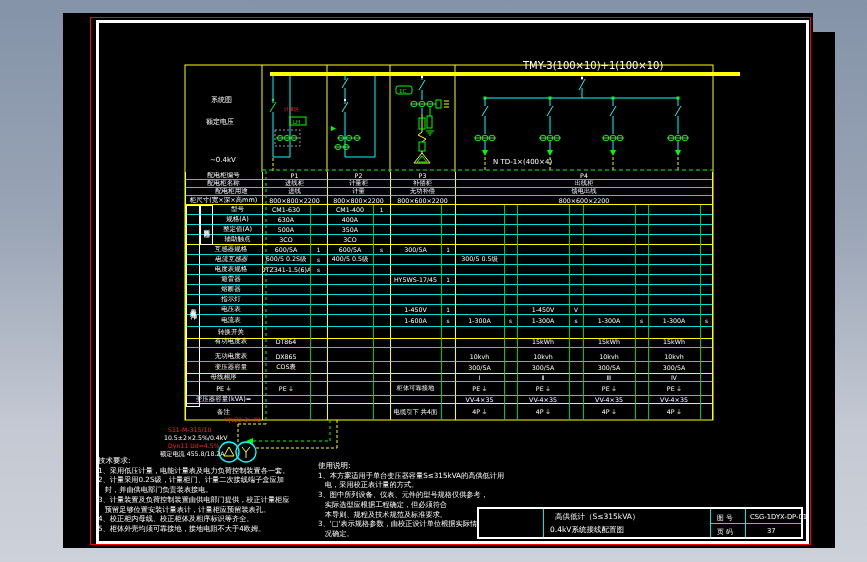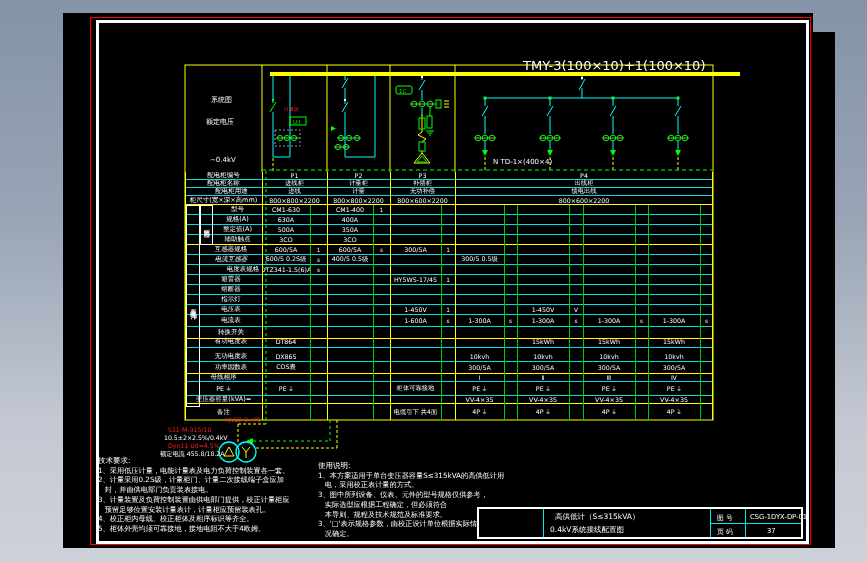--- a/index.html
+++ b/index.html
@@ -150,21 +150,21 @@
       <circle cx="229" cy="452" r="10"></circle>
       <circle cx="246" cy="452" r="10"></circle>
       <polygon points="224,456 234,456 229,447" stroke="#ffff00" stroke-width="1"></polygon>
       <path d="M246,452 V458 M246,452 L242,447 M246,452 L250,447" stroke="#ffff00" stroke-width="1"></path>
     </g>
   </svg>
 
   <div class="t" style="left:211px;top:96px">系统图</div>
   <div class="t" style="left:206px;top:118px">额定电压</div>
   <div class="t" style="left:210px;top:156px">~0.4kV</div>
-  <div class="t" style="left:523px;top:62px;font-size:13px">TMY-3(100×10)+1(100×10)</div>
+  <div class="t" style="left:523px;top:62px;font-size:10px">TMY-3(100×10)+1(100×10)</div>
   <div class="t" style="left:493px;top:158px">N TD-1×(400×4)</div>
   <div class="t red" style="left:284px;top:105px;font-size:5px">计量区</div>
   <div class="t grn" style="left:293px;top:118px;font-size:5.5px">LH</div>
   <div class="t grn" style="left:399px;top:87px;font-size:5.5px">1C</div>
 
   <div class="t red" style="left:225px;top:416px;font-size:6px">YJV22-3×70</div>
   <div class="t red" style="left:168px;top:426px;font-size:6.2px">S11-M-315/10</div>
   <div class="t" style="left:164px;top:434px;font-size:6.2px">10.5±2×2.5%/0.4kV</div>
   <div class="t red" style="left:168px;top:442px;font-size:6.2px">Dyn11 Ud=4.5%</div>
   <div class="t" style="left:160px;top:450px;font-size:6.2px">额定电流 455.8/18.2A</div>
@@ -229,21 +229,21 @@
         <div class="tcell red" style="left: 256px; width: 14px; font-size: 5.8px;">1</div>
       </div>
       <div class="trow" style="top: 83px; height: 10px; border-bottom: 1px solid rgb(0, 221, 221); box-sizing: border-box;">
         <div class="tcell tlabel" style="left: 15px; width: 62px; font-style: italic;">电流互感器</div>
         <div class="tcell red" style="left: 77px; width: 48px; font-size: 6.3px;">600/5 0.2S级</div>
         <div class="tcell red" style="left: 142px; width: 46px; font-size: 6.3px;">400/5 0.5级</div>
         <div class="tcell red" style="left: 270px; width: 49px; font-size: 6.3px;">300/5 0.5级</div>
         <div class="tcell red" style="left: 125px; width: 17px; font-size: 5.8px;">s</div>
       </div>
       <div class="trow" style="top: 93px; height: 10px; border-bottom: 1px solid rgb(0, 221, 221); box-sizing: border-box;">
-        <div class="tcell tlabel" style="left: 27px; width: 62px;">电度表规格</div>
+        <div class="tcell tlabel" style="left: 15px; width: 62px;">电度表规格</div>
         <div class="tcell" style="left: 77px; width: 48px; font-size: 6.3px;">DTZ341-1.5(6)A</div>
         <div class="tcell" style="left: 125px; width: 17px; font-size: 5.8px;">s</div>
       </div>
       <div class="trow" style="top: 103px; height: 10px; border-bottom: 1px solid rgb(0, 221, 221); box-sizing: border-box;">
         <div class="tcell tlabel" style="left: 15px; width: 62px;">避雷器</div>
         <div class="tcell red" style="left: 205px; width: 51px; font-size: 6.3px;">HY5WS-17/45</div>
         <div class="tcell red" style="left: 256px; width: 14px; font-size: 5.8px;">1</div>
       </div>
       <div class="trow" style="top: 113px; height: 10px; border-bottom: 1px solid rgb(0, 221, 221); box-sizing: border-box;">
         <div class="tcell tlabel" style="left: 15px; width: 62px;">熔断器</div>
@@ -283,21 +283,21 @@
       </div>
       <div class="trow" style="top: 179px; height: 11px; border-bottom: 1px solid rgb(0, 221, 221); box-sizing: border-box;">
         <div class="tcell tlabel" style="left: 15px; width: 62px;">无功电度表</div>
         <div class="tcell" style="left: 77px; width: 48px; font-size: 6.3px;">DX865</div>
         <div class="tcell" style="left: 270px; width: 49px; font-size: 6.3px;">10kvh</div>
         <div class="tcell" style="left: 332px; width: 52px; font-size: 6.3px;">10kvh</div>
         <div class="tcell" style="left: 398px; width: 52px; font-size: 6.3px;">10kvh</div>
         <div class="tcell" style="left: 463px; width: 52px; font-size: 6.3px;">10kvh</div>
       </div>
       <div class="trow" style="top: 190px; height: 12px; border-bottom: 1px solid rgb(255, 255, 0); box-sizing: border-box;">
-        <div class="tcell tlabel" style="left: 15px; width: 62px;">功率因数表</div>
+        <div class="tcell tlabel" style="left: 15px; width: 62px;">变压器容量</div>
         <div class="tcell" style="left: 77px; width: 48px; font-size: 6.3px;">COS表</div>
         <div class="tcell" style="left: 270px; width: 49px; font-size: 6.3px;">300/5A</div>
         <div class="tcell" style="left: 332px; width: 52px; font-size: 6.3px;">300/5A</div>
         <div class="tcell" style="left: 398px; width: 52px; font-size: 6.3px;">300/5A</div>
         <div class="tcell" style="left: 463px; width: 52px; font-size: 6.3px;">300/5A</div>
       </div>
       <div class="trow" style="top: 202px; height: 8px; border-bottom: 1px solid rgb(0, 221, 221); box-sizing: border-box;">
         <div class="tcell tlabel" style="left: 0px; width: 77px;">母线相序</div>
         <div class="tcell" style="left: 270px; width: 49px; font-size: 6.3px;">Ⅰ</div>
         <div class="tcell" style="left: 332px; width: 52px; font-size: 6.3px;">Ⅱ</div>

